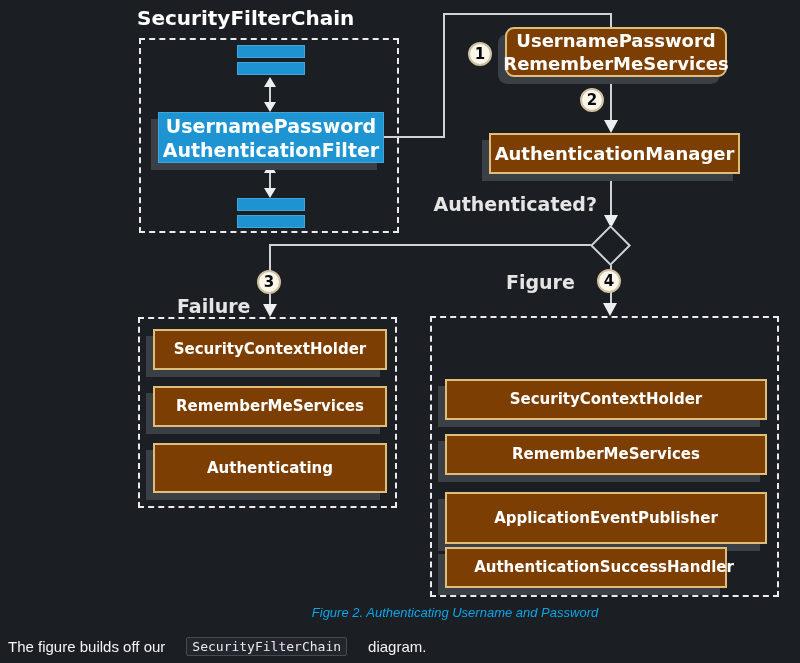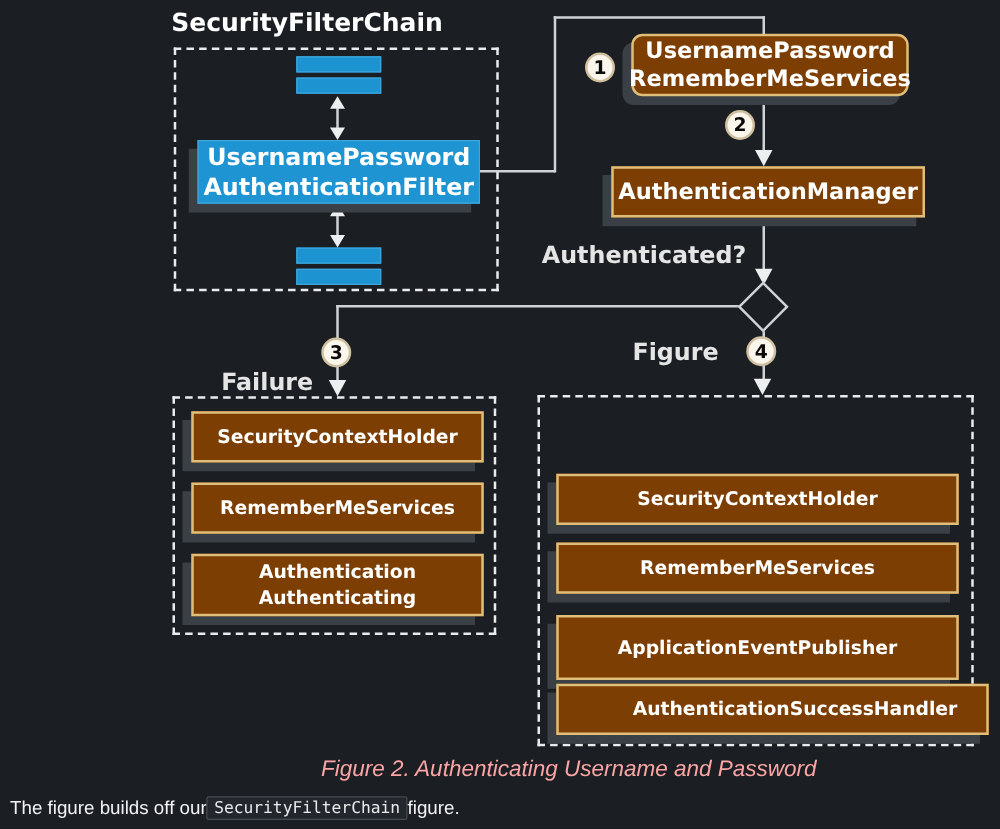--- a/index.html
+++ b/index.html
@@ -45,26 +45,26 @@
          color:#0a0a0a;font-weight:bold;font-size:15px;display:flex;
          align-items:center;justify-content:center;}
 
   .blabel{position:absolute;color:#e5e5e5;font-weight:bold;font-size:19px;}
 
   .diamond{position:absolute;left:596px;top:231px;width:25px;height:25px;
            background:#1b1e23;border:2px solid #cfd3d7;transform:rotate(45deg);
            box-sizing:content-box;}
 
   .caption{position:absolute;left:110px;top:605px;width:690px;text-align:center;
-           color:#fca5a5;font-family:"Liberation Sans",sans-serif;
-           font-style:italic;font-size:18px;}
+           color:#0ea5e9;font-family:"Liberation Sans",sans-serif;
+           font-style:italic;font-size:13px;}
 
   .footer{position:absolute;left:8px;top:637px;color:#f2f3f5;
           font-family:"Liberation Sans",sans-serif;font-size:15px;
-          display:flex;align-items:center;gap:0;}
+          display:flex;align-items:center;gap:21px;}
   .code-chip{font-family:"DejaVu Sans Mono",monospace;font-size:13px;
              color:#e8eaec;background:#23272d;border:1px solid #454b52;
              padding:1px 5px;border-radius:2px;}
 </style>
 </head>
 <body>
 
 <div class="stage">
 
   <div class="ln" style="left:384px;top:136px;width:60px;height:2px;"></div>
@@ -122,38 +122,37 @@
   <div class="stepc" style="left:597px;top:269px;">4</div>
 
   <div class="dashed" style="left:138px;top:317px;width:259px;height:191px;"></div>
   <div class="bbox listbox" style="left:153px;top:329px;width:234px;height:41px;">
     <span>SecurityContextHolder</span>
   </div>
   <div class="bbox listbox" style="left:153px;top:386px;width:234px;height:41px;">
     <span>RememberMeServices</span>
   </div>
   <div class="bbox listbox" style="left:153px;top:443px;width:234px;height:50px;">
-    <span>Authentication</span>
     <span>Authenticating</span>
   </div>
 
   <div class="dashed" style="left:430px;top:316px;width:349px;height:281px;"></div>
   <div class="bbox listbox" style="left:445px;top:379px;width:322px;height:41px;">
     <span>SecurityContextHolder</span>
   </div>
   <div class="bbox listbox" style="left:445px;top:434px;width:322px;height:41px;">
     <span>RememberMeServices</span>
   </div>
   <div class="bbox listbox" style="left:445px;top:492px;width:322px;height:52px;">
     <span>ApplicationEventPublisher</span>
   </div>
-  <div class="bbox listbox" style="left:445px;top:547px;width:346px;height:41px;padding-left:36px;">
+  <div class="bbox listbox" style="left:445px;top:547px;width:282px;height:41px;padding-left:36px;">
     <span>AuthenticationSuccessHandler</span>
   </div>
 
   <div class="caption">Figure 2. Authenticating Username and Password</div>
   <div class="footer">
     <span>The figure builds off our</span>
     <span class="code-chip">SecurityFilterChain</span>
-    <span>figure.</span>
+    <span>diagram.</span>
   </div>
 
 </div>
 
 </body></html>

